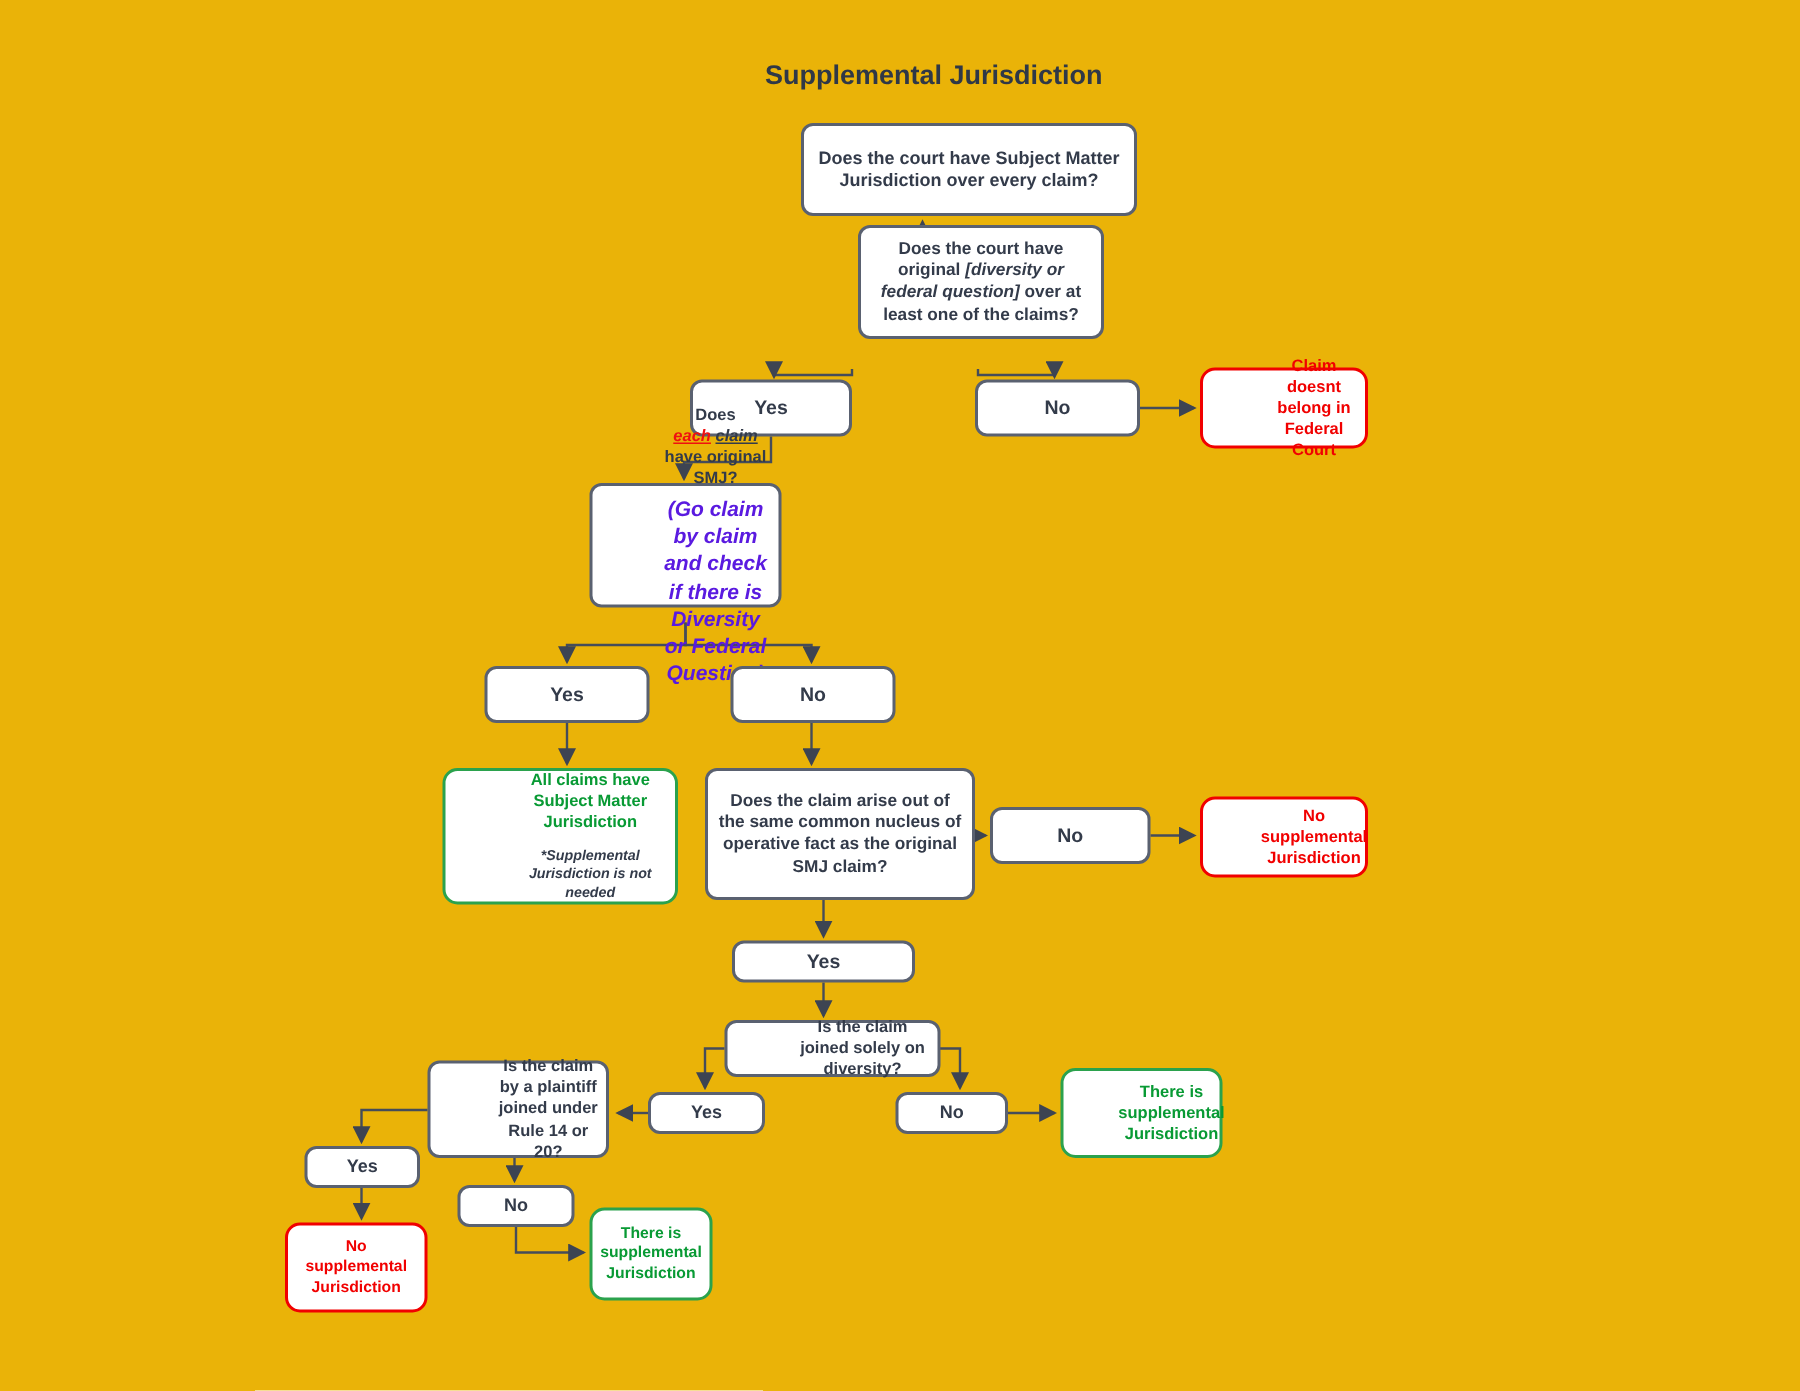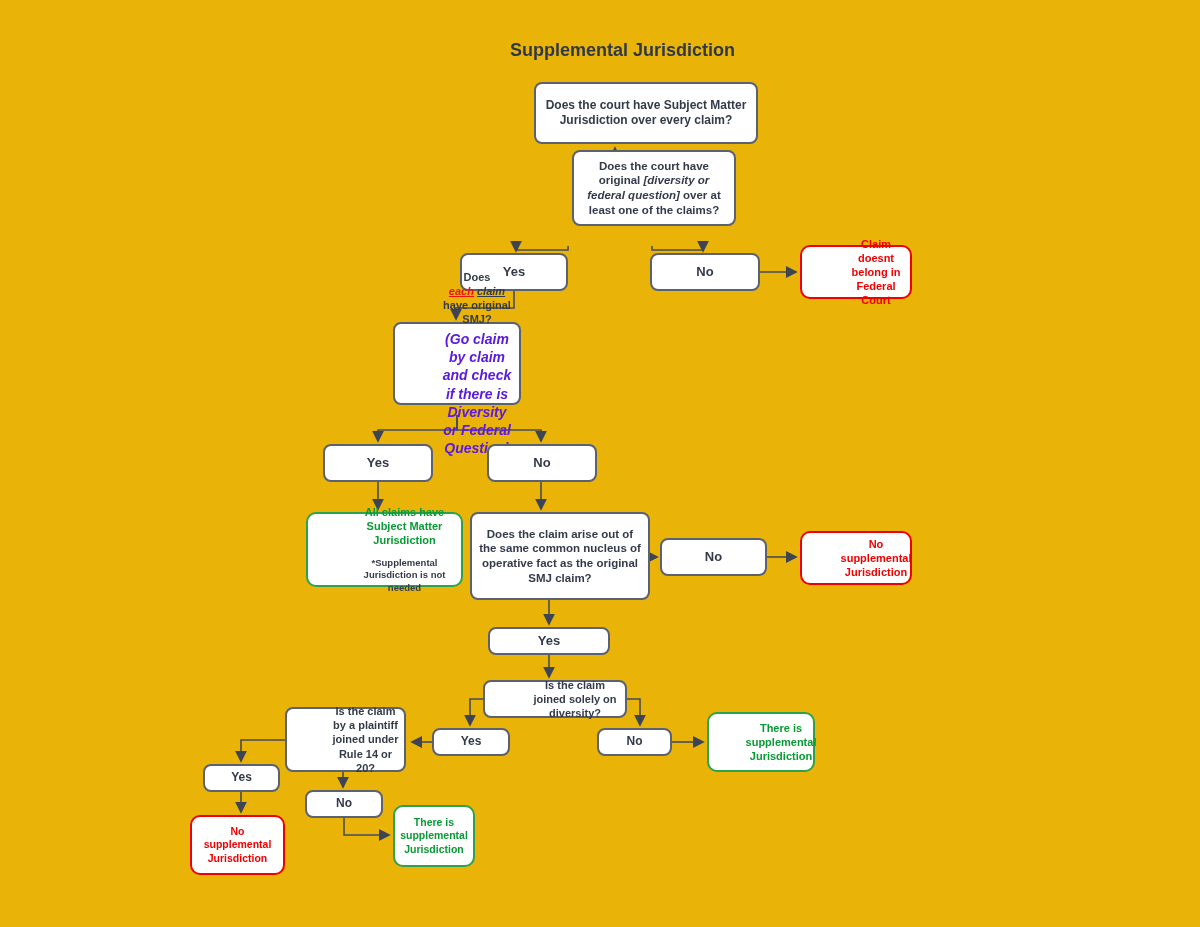--- a/index.html
+++ b/index.html
@@ -23,21 +23,21 @@
   .node.green{border-color:#2ba24d;color:#089a34;border-radius:10px;}
   .f13{font-size:13px;}
   .f12{font-size:12px;}
   .f115{font-size:11.5px;}
   .f11{font-size:11px;padding-left:45px;}
   .f105{font-size:10.5px;}
   .ital{font-style:italic;}
   .ul{text-decoration:underline;}
   .red-word{color:#ef1010;}
   .note-purple{color:#5a1ae0;font-style:italic;font-size:14px;margin-top:4px;line-height:1.3;}
-  .note-dark{color:#333b4a;font-size:9.5px;margin-top:10px;line-height:1.3;}
+  .note-dark{color:#333b4a;font-style:italic;font-size:9.5px;margin-top:10px;line-height:1.3;}
 </style>
 </head>
 <body>
 
 <div id="canvas">
 
   <svg id="edges">
     <defs>
       <marker id="arr" viewBox="0 0 10 10" refX="8.5" refY="5" markerWidth="7.5" markerHeight="7.5" orient="auto-start-reverse">
         <path d="M0,0 L10,5 L0,10 z" fill="#3d4452"></path>
@@ -96,21 +96,21 @@
   </div>
 
   <div class="node f13" style="left:323px;top:444px;width:110px;height:38px;">
     <span>Yes</span>
   </div>
 
   <div class="node f13" style="left:487px;top:444px;width:110px;height:38px;">
     <span>No</span>
   </div>
 
-  <div class="node green f11" style="left:306px;top:512px;width:157px;height:75px;">
+  <div class="node green f11" style="left:295px;top:512px;width:157px;height:91px;">
     <span>All claims have  Subject Matter Jurisdiction</span>
     <span class="note-dark">*Supplemental Jurisdiction is not needed</span>
   </div>
 
   <div class="node f115" style="left:470px;top:512px;width:180px;height:88px;">
     <span>Does the claim arise out of the same common nucleus of operative fact as the original SMJ claim?</span>
   </div>
 
   <div class="node f13" style="left:660px;top:538px;width:107px;height:38px;">
     <span>No</span>

